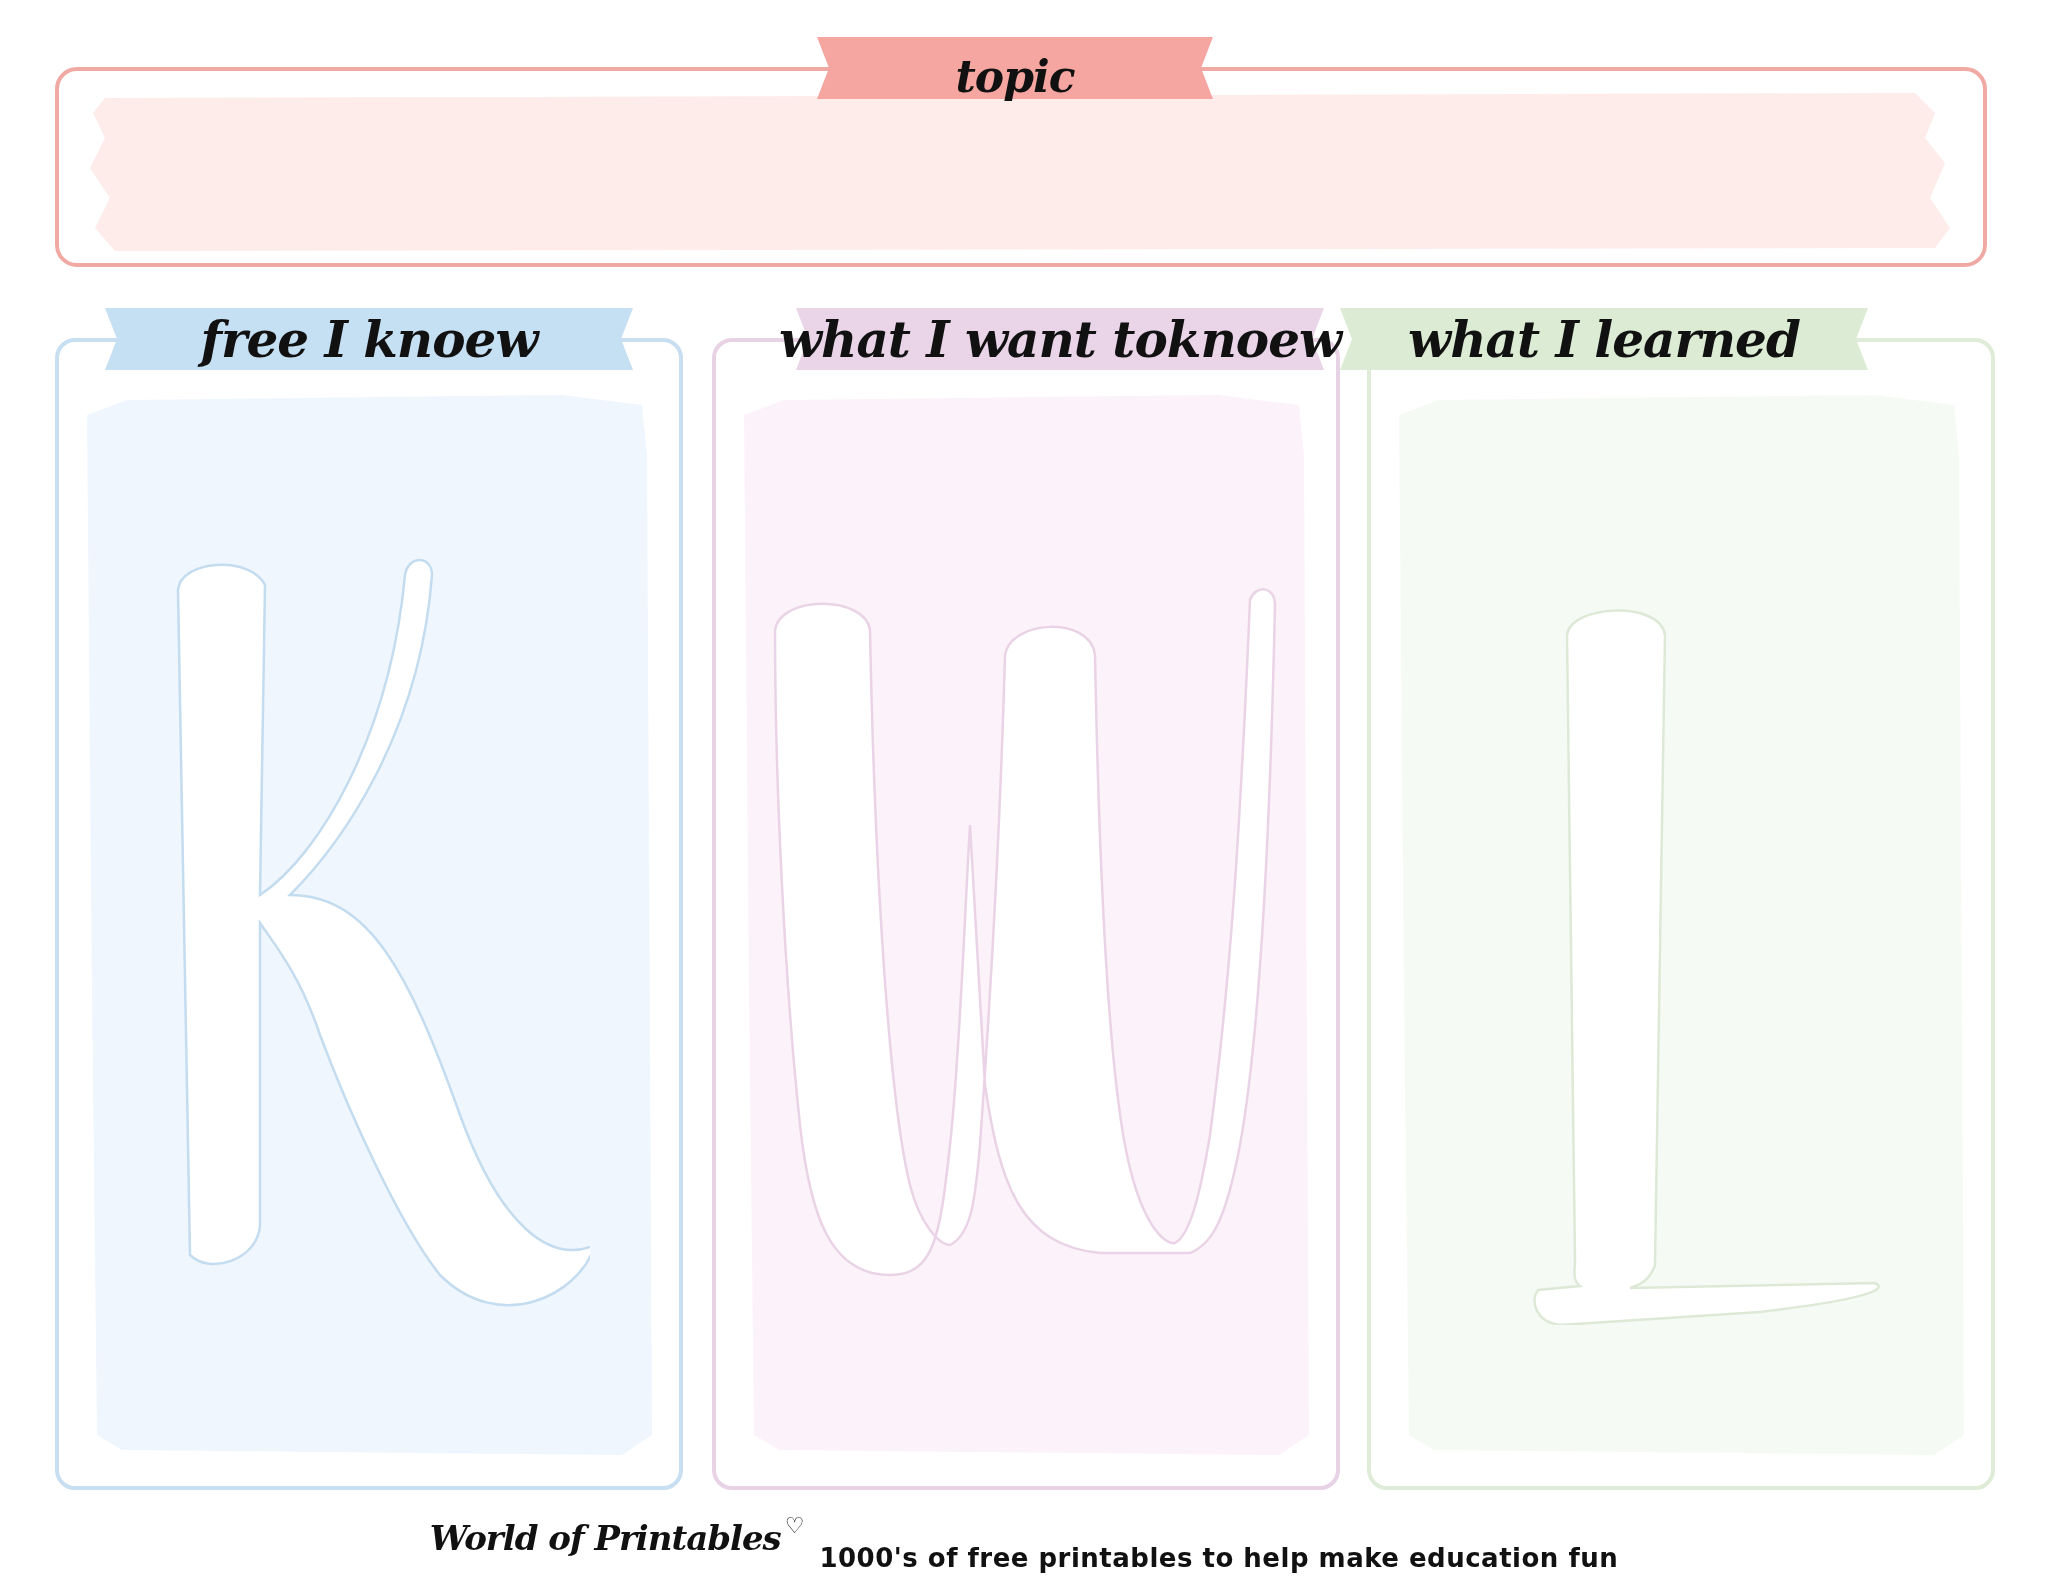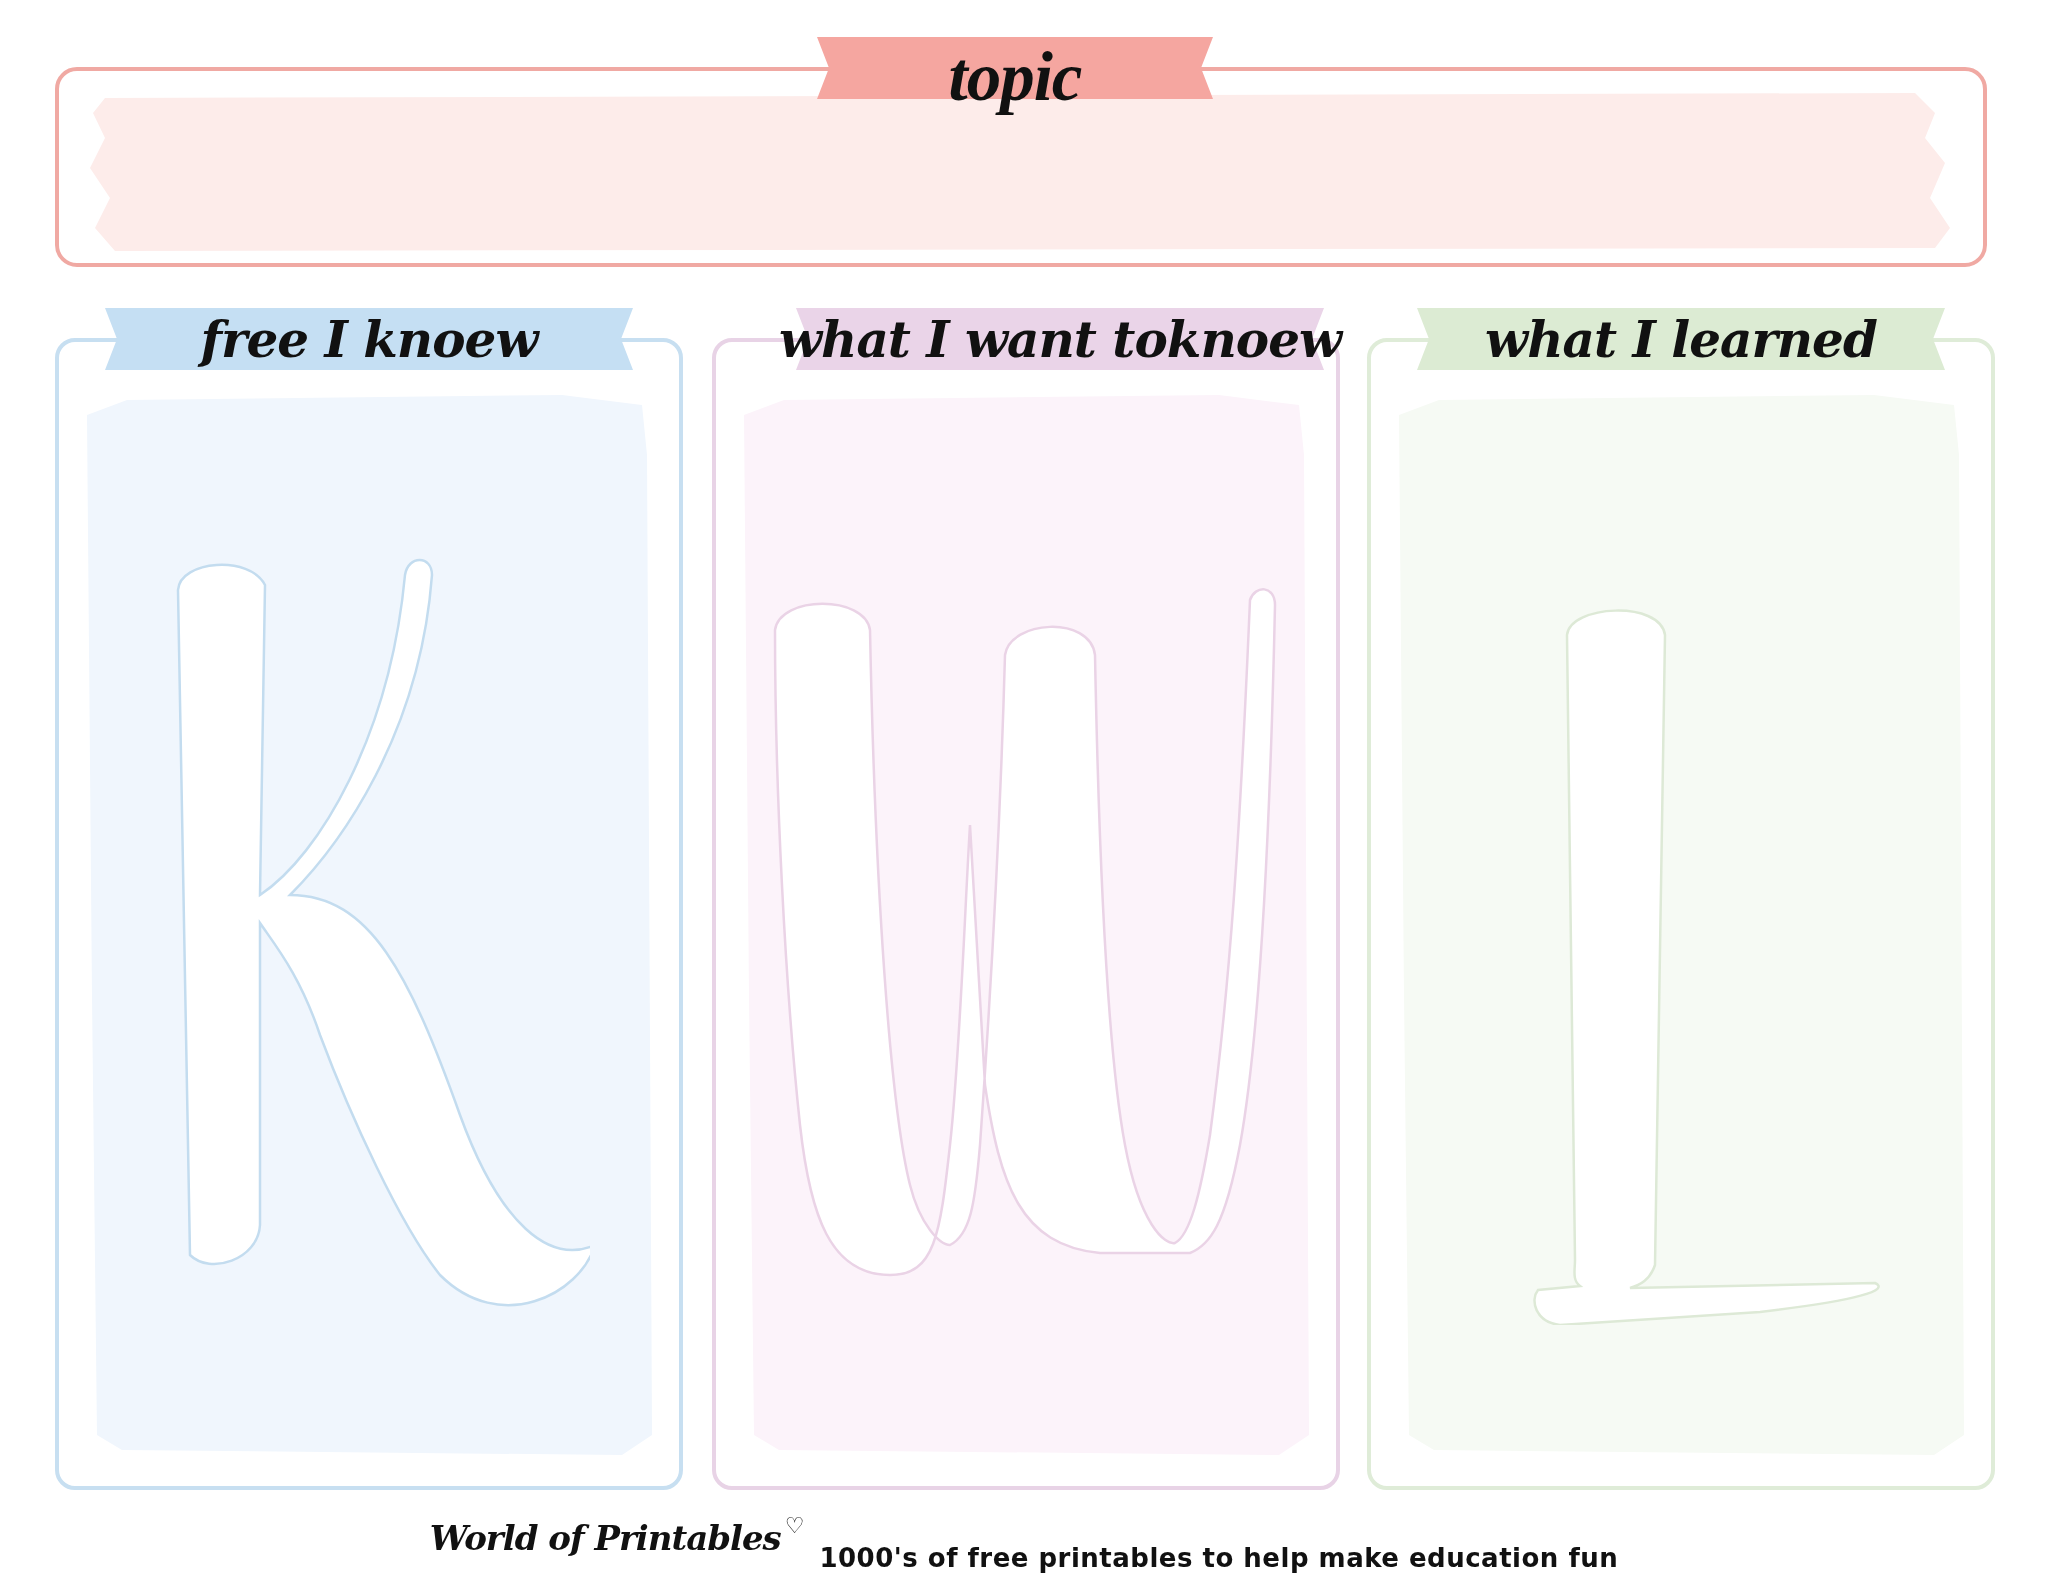--- a/index.html
+++ b/index.html
@@ -3,21 +3,21 @@
 <meta charset="utf-8">
 <style>
   html,body{margin:0;padding:0;background:#ffffff;}
   body{width:2048px;height:1583px;position:relative;overflow:hidden;font-family:"DejaVu Serif",serif;}
   .abs{position:absolute;}
   .topic-box{left:55px;top:67px;width:1932px;height:200px;border:4px solid #f0a9a3;border-radius:22px;box-sizing:border-box;}
   .topic-fill{left:85px;top:88px;width:1880px;height:165px;}
   .banner{position:absolute;height:62px;display:flex;align-items:center;justify-content:center;}
   .banner .lbl{font-family:"DejaVu Serif",serif;font-style:italic;font-weight:bold;color:#111;letter-spacing:-1px;white-space:nowrap;}
   .topic-banner{left:817px;top:37px;width:396px;}
-  .topic-banner .lbl{font-size:69px;line-height:1;margin-top:18px;font-family:Liberation Serif, serif;}
+  .topic-banner .lbl{font-size:44px;line-height:1;margin-top:18px;}
   .panel{position:absolute;top:338px;width:628px;height:1152px;border:4px solid;border-radius:20px;box-sizing:border-box;}
   .panel-fill{position:absolute;top:395px;height:1070px;}
   .col-banner{top:308px;width:528px;}
   .col-banner .lbl{font-size:50px;}
   .letter{position:absolute;}
   .footer{left:0;top:1508px;width:2048px;height:60px;display:flex;justify-content:center;align-items:center;gap:16px;}
   .brand{font-family:"DejaVu Serif",serif;font-style:italic;font-weight:bold;font-size:34px;color:#111;letter-spacing:-1px;display:flex;align-items:flex-start;}
   .heart{font-size:22px;margin-left:4px;margin-top:-6px;color:#111;}
   .tagline{font-family:"DejaVu Sans",sans-serif;font-weight:bold;font-size:26px;color:#111;letter-spacing:0.5px;margin-top:40px;}
 </style>
@@ -60,21 +60,21 @@
   <span class="lbl" style="position:relative">what I want toknoew</span>
 </div>
 <svg class="letter" style="left:770px;top:585px" width="520" height="700" viewBox="0 0 520 700">
   <path d="M5,45 C10,10 95,10 100,45 C105,300 120,520 140,600 C150,640 170,660 180,660 C200,650 205,620 210,560 C220,420 230,250 235,70 C240,35 320,30 325,70 C330,330 340,480 355,560 C370,640 395,660 405,658 C420,650 430,610 440,550 C460,400 470,250 480,15 C485,0 505,0 505,20 C500,250 490,450 470,560 C455,640 440,660 420,668 L330,668 C250,660 230,600 215,500 L200,240 C195,320 190,470 180,560 C170,650 165,690 120,690 C60,690 40,630 30,540 C15,400 5,200 5,45 Z" fill="#ffffff" stroke="#ead3e6" stroke-width="2.5"></path>
 </svg>
 
 <div class="panel" style="left:1367px;border-color:#dfecd8;"></div>
 <svg class="panel-fill" style="left:1394px" width="575" height="1070" viewBox="0 0 575 1070">
   <path d="M5,20 L45,5 L480,0 L560,10 L565,60 L570,1040 L540,1060 L40,1055 L15,1040 L10,600 Z" fill="#f6faf4"></path>
 </svg>
-<div class="banner col-banner" style="left:1417px">
+<div class="banner col-banner" style="left:1340px">
   <svg class="abs" style="left:0;top:0" width="528" height="62" viewBox="0 0 528 62">
     <polygon points="0,0 528,0 516,31 528,62 0,62 12,31" fill="#dcebd3"></polygon>
   </svg>
   <span class="lbl" style="position:relative">what I learned</span>
 </div>
 <svg class="letter" style="left:1530px;top:600px" width="350" height="725" viewBox="0 0 350 725">
   <path d="M37,35 C40,5 130,0 135,35 L125,665 C120,680 110,685 100,688 L345,683 C360,690 330,700 230,712 L30,725 C5,722 0,700 8,690 L50,686 C42,680 45,670 45,660 Z" fill="#ffffff" stroke="#dde9d6" stroke-width="2.5"></path>
 </svg>
 
 <div class="abs footer">

